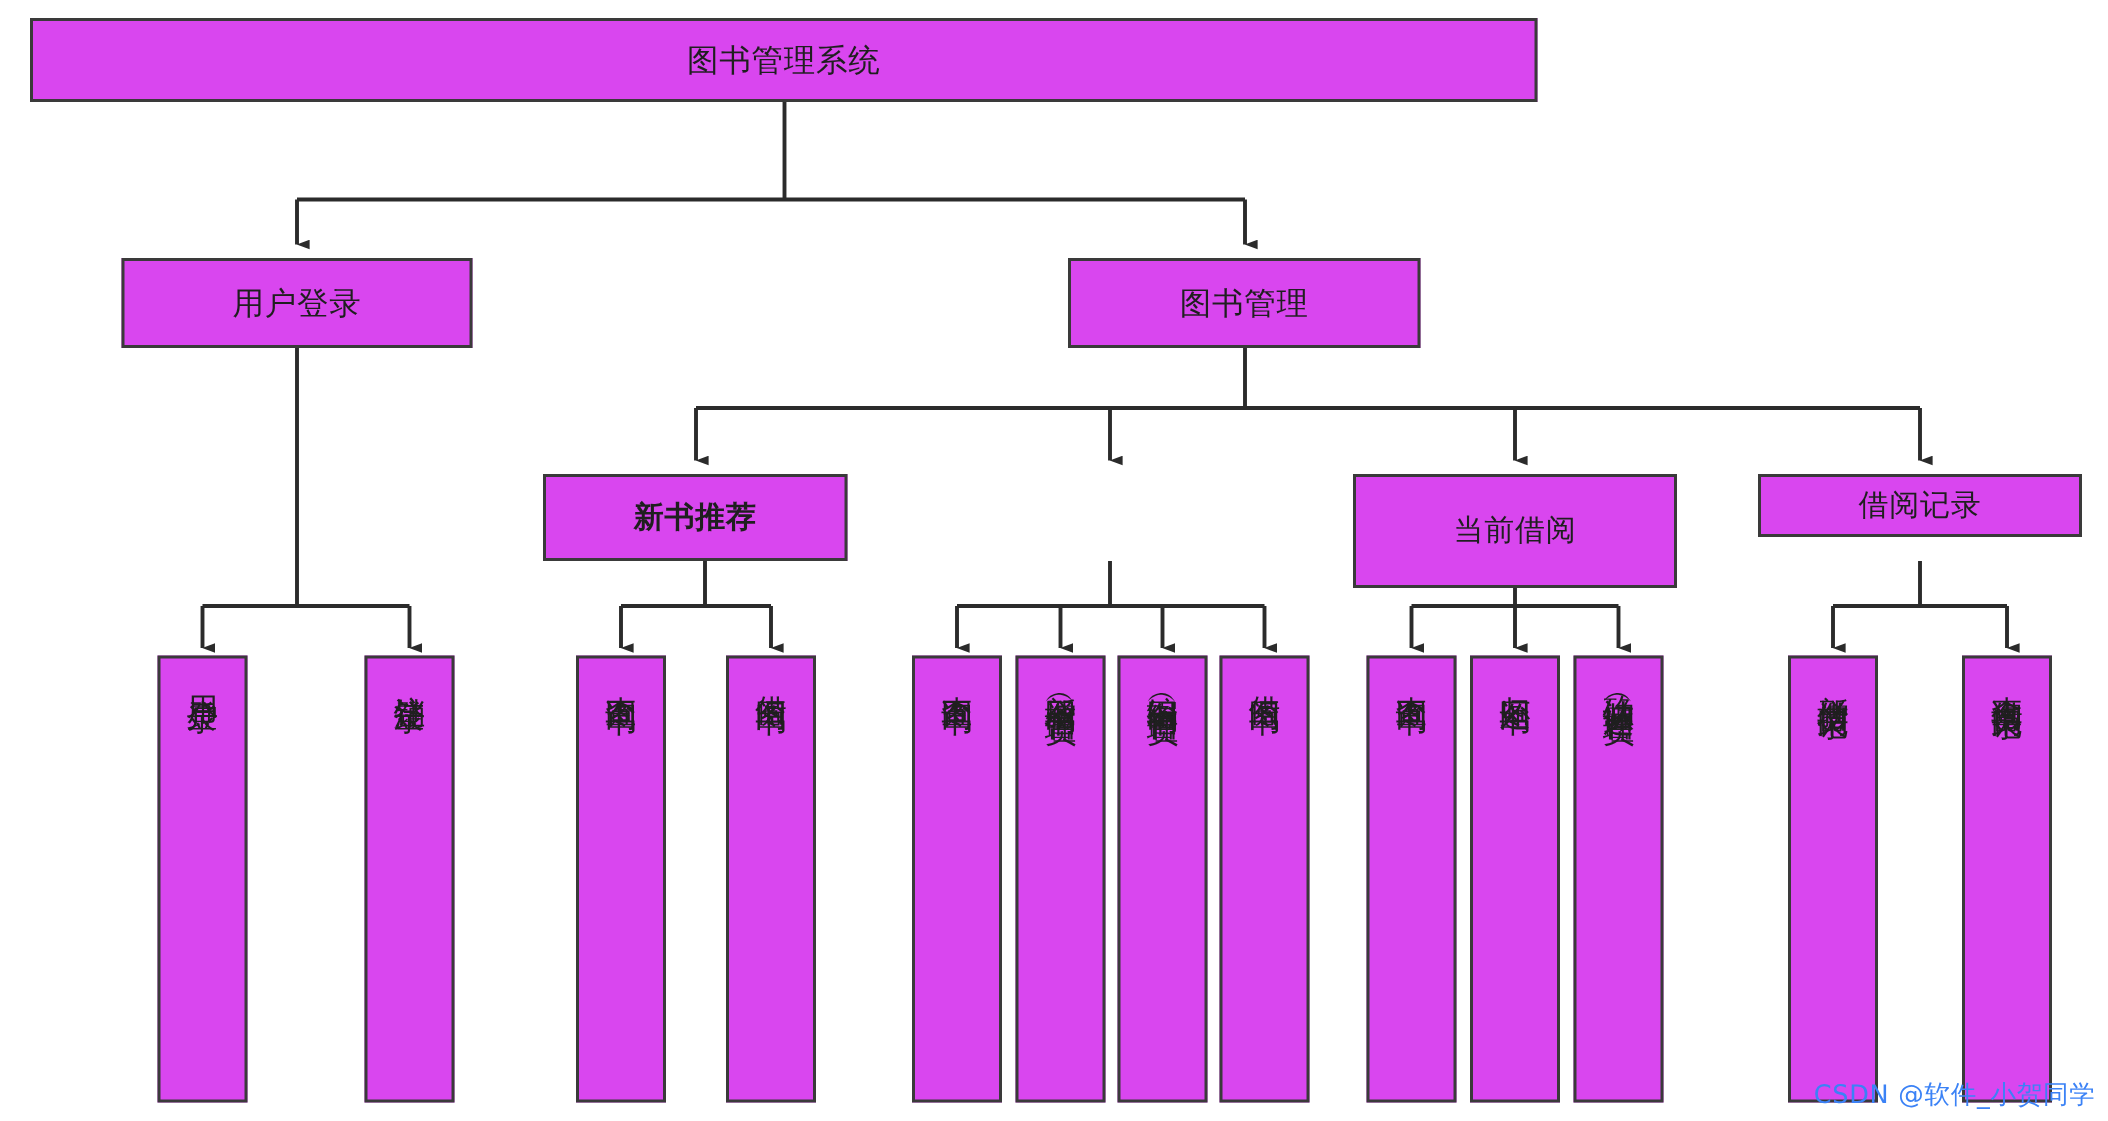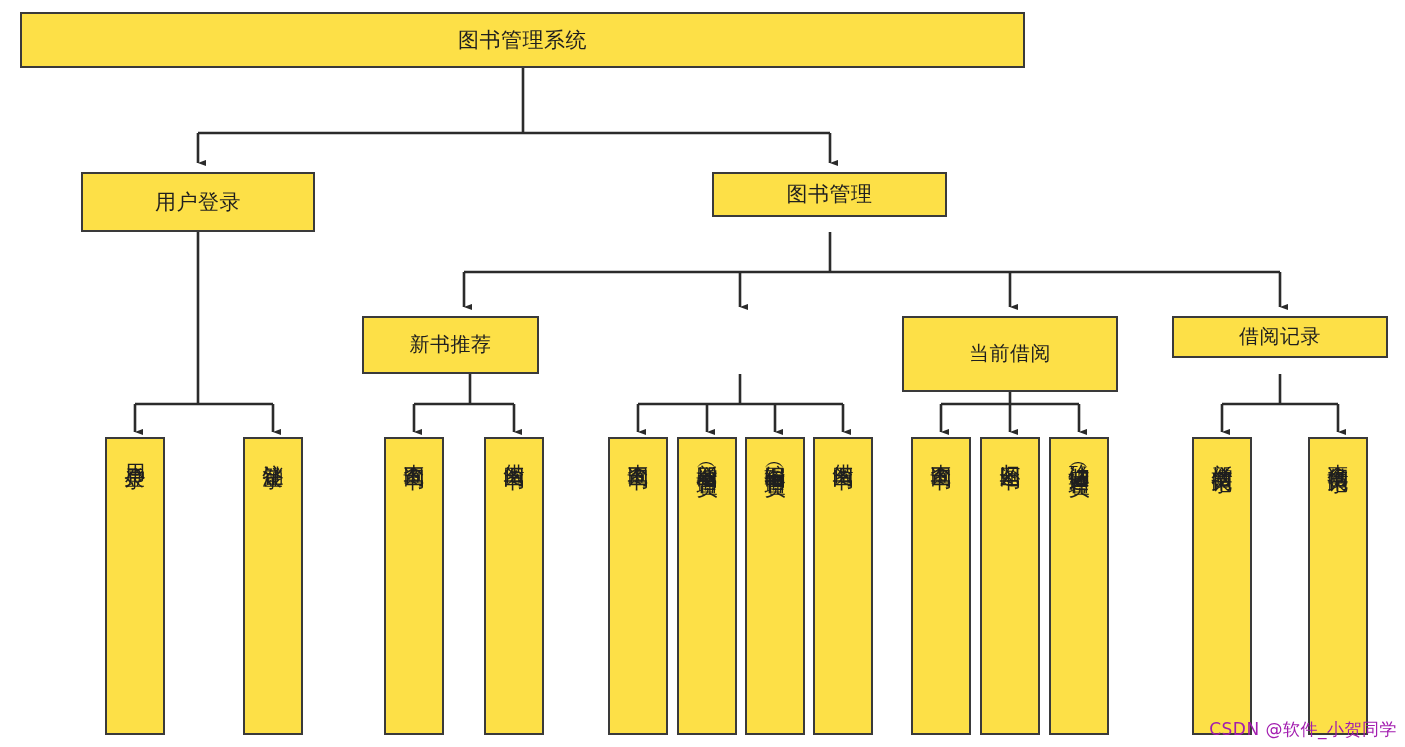--- a/index.html
+++ b/index.html
@@ -23,21 +23,21 @@
     left: 0;
     top: 0;
     width: 1405px;
     height: 747px;
     pointer-events: none;
   }
   .node {
     position: absolute;
     box-sizing: border-box;
     border: 2px solid #3a3a3a;
-    background: #fde047;
+    background: #d946ef;
     display: flex;
     align-items: center;
     justify-content: center;
     color: #1a1a1a;
   }
   .node .label {
     font-size: 20px;
     line-height: 1.28;
     letter-spacing: 0.5px;
     white-space: nowrap;
@@ -59,21 +59,21 @@
   }
   .node.root .label { font-size: 21px; }
   .node.lvl2 .label { font-size: 21px; }
   .node.lvl3 .label { font-size: 20px; }
 
   .watermark {
     position: absolute;
     right: 8px;
     bottom: 6px;
     font-size: 17px;
-    color: #a21caf;
+    color: #3b82f6;
     letter-spacing: 0.5px;
     white-space: nowrap;
     user-select: none;
   }
 </style>
 </head>
 <body>
 
 <div id="diagram-root">
 
@@ -127,25 +127,25 @@
     </g>
   </svg>
 
   <div class="node root" style="left:20px; top:12px; width:1005px; height:56px;">
     <span class="label">图书管理系统</span>
   </div>
 
   <div class="node lvl2" style="left:81px; top:172px; width:234px; height:60px;">
     <span class="label">用户登录</span>
   </div>
-  <div class="node lvl2" style="left:712px; top:172px; width:235px; height:45px;">
+  <div class="node lvl2" style="left:712px; top:172px; width:235px; height:60px;">
     <span class="label">图书管理</span>
   </div>
 
-  <div class="node lvl3" style="left:362px; top:316px; width:177px; height:58px;">
+  <div class="node lvl3" style="left:362px; top:316px; width:203px; height:58px;font-weight:bold;">
     <span class="label">新书推荐</span>
   </div>
   <div class="node lvl3" style="left:902px; top:316px; width:216px; height:76px;">
     <span class="label">当前借阅</span>
   </div>
   <div class="node lvl3" style="left:1172px; top:316px; width:216px; height:42px;">
     <span class="label">借阅记录</span>
   </div>
 
   <div class="node vertical" style="left:105px; top:437px; width:60px; height:298px;">

